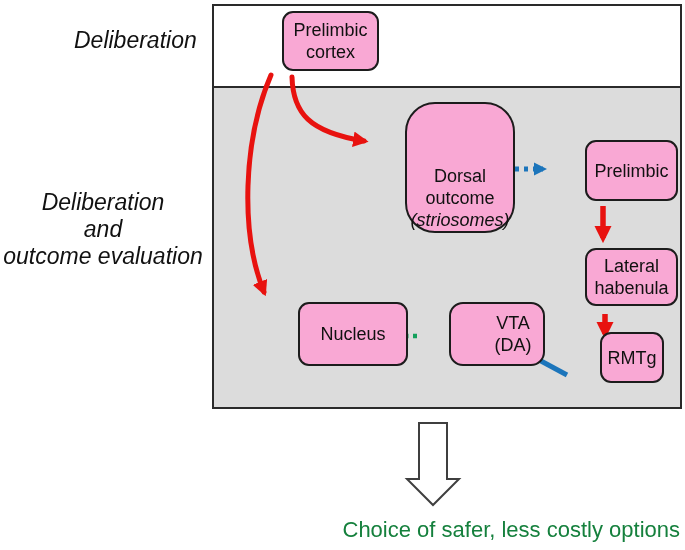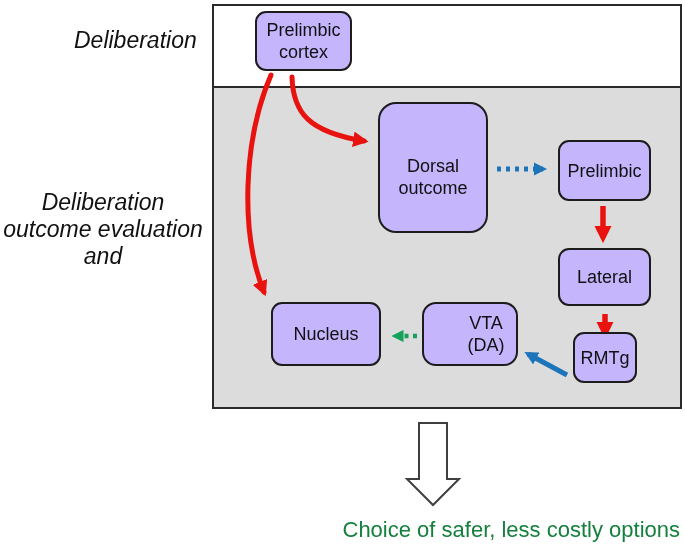--- a/index.html
+++ b/index.html
@@ -35,32 +35,33 @@
     line-height: 27px;
     color: #111;
     white-space: nowrap;
   }
   #label-deliberation { left: 74px; top: 27px; }
   #label-delib-outcome { left: 0; top: 189px; width: 206px; text-align: center; white-space: normal; }
 
   
   .node {
     position: absolute;
-    background: #c4b5fd;
+    background: #f9a8d4;
     border: 2px solid #1c1c1c;
     border-radius: 11px;
     display: flex; flex-direction: column;
     align-items: center; justify-content: center;
     text-align: center;
     font-size: 18px; line-height: 22px;
     color: #111;
     z-index: 3;
+    margin-left: 27px;
   }
   #node-prelimbic  { left: 255px; top: 11px;  width: 97px;  height: 60px; }
-  #node-dorsal     { left: 378px; top: 102px; width: 110px; height: 131px; border-radius: 18px; justify-content: center; padding-top: 18px; }
+  #node-dorsal     { left: 378px; top: 102px; width: 110px; height: 131px; border-radius: 30px; justify-content: flex-end; padding-top: 18px; }
   #node-pallidum   { left: 558px; top: 140px; width: 93px;  height: 61px; }
   #node-habenula   { left: 558px; top: 248px; width: 93px;  height: 58px; }
   #node-rmtg       { left: 573px; top: 332px; width: 64px;  height: 51px; }
   #node-vta        { left: 422px; top: 302px; width: 96px;  height: 64px; border-radius: 14px; padding-left: 32px; }
   #node-nacc       { left: 271px; top: 302px; width: 110px; height: 64px; }
   .it { font-style: italic; }
 
   
   .arrows { position: absolute; left: 0; top: 0; z-index: 2; pointer-events: none; }
   .stroke-red   { stroke: var(--red); }
@@ -80,22 +81,22 @@
 </head>
 <body>
 
 <div class="stage">
 
   <div class="side-label" id="label-deliberation">
     <span>Deliberation</span>
   </div>
   <div class="side-label" id="label-delib-outcome">
     <div>Deliberation</div>
+    <div>and</div>
     <div>outcome evaluation</div>
-    <div>and</div>
   </div>
 
   <div class="panel">
     <div class="panel-gray"></div>
   </div>
 
   <svg class="arrows" width="685" height="550" viewBox="0 0 685 550">
     <defs>
       <marker id="head-red" viewBox="0 0 10 10" refX="7" refY="5" markerWidth="3.1" markerHeight="3.1" orient="auto-start-reverse">
         <path d="M0,0 L10,5 L0,10 Z" class="fill-red"></path>
@@ -120,28 +121,30 @@
   </svg>
 
   <div class="node" id="node-prelimbic">
     <div>Prelimbic</div>
     <div>cortex</div>
   </div>
 
   <div class="node" id="node-dorsal">
     <div>Dorsal</div>
     <div>outcome</div>
+    <div class="it">(striosomes)</div>
   </div>
 
   <div class="node" id="node-pallidum">
     <div>Prelimbic</div>
   </div>
 
   <div class="node" id="node-habenula">
     <div>Lateral</div>
+    <div>habenula</div>
   </div>
 
   <div class="node" id="node-rmtg">
     <div>RMTg</div>
   </div>
 
   <div class="node" id="node-vta">
     <div>VTA</div>
     <div>(DA)</div>
   </div>

